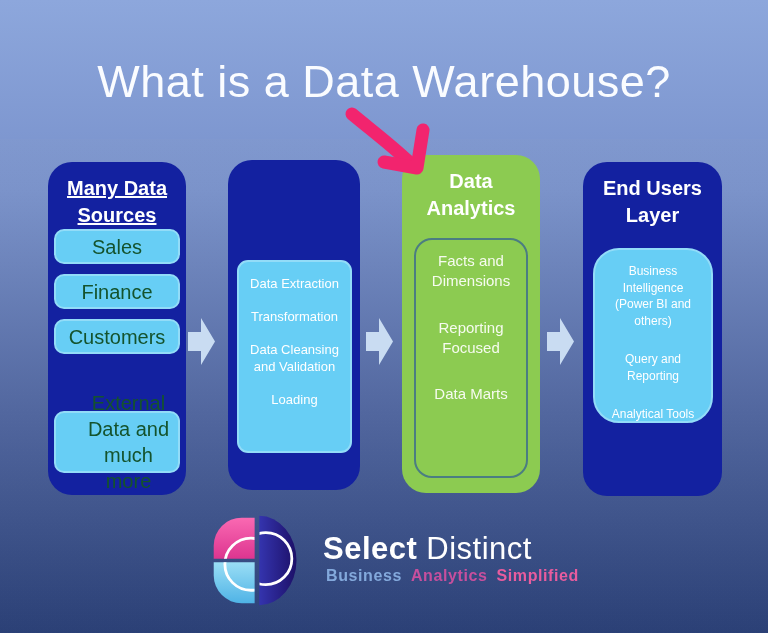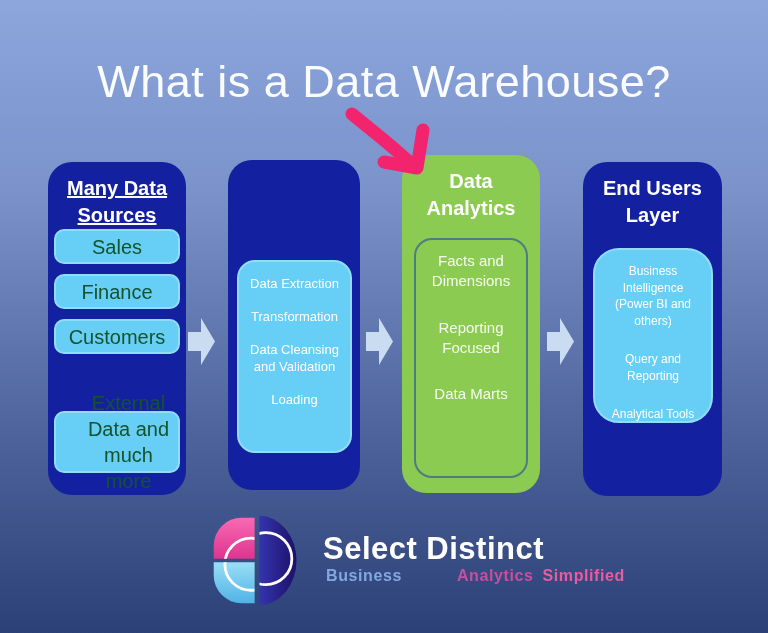--- a/index.html
+++ b/index.html
@@ -22,21 +22,21 @@
   }
   .src-item{
     position:absolute;left:6px;right:6px;
     background:#67cef5;border:2px solid #92dcf8;border-radius:10px;
     display:flex;align-items:center;justify-content:center;
     font-size:20px;text-align:center;line-height:1.3;color:#14532d;
   }
   .narrow90{max-width:92px;display:inline-block;}
   .etl-box{
     position:absolute;left:9px;right:8px;top:100px;height:193px;
-    background:#67cef5;border:2px solid #92dcf8;border-radius:18px;
+    background:#67cef5;border:2px solid #92dcf8;border-radius:11px;
     font-size:13px;text-align:center;padding-top:14px;box-sizing:border-box;
   }
   .etl-box p{margin:0 auto 16px;max-width:104px;line-height:1.3;}
   .dw-inner{
     position:absolute;left:12px;right:12px;top:83px;height:240px;
     border:2px solid #4b7d82;border-radius:18px;box-sizing:border-box;
     font-size:15px;text-align:center;padding-top:11px;color:#f6fbef;
   }
   .dw-inner p{margin:0 auto 26px;max-width:100px;line-height:1.35;}
   .eu-inner{
@@ -46,28 +46,28 @@
   }
   .eu-inner p{margin:0 auto 22px;max-width:100px;line-height:1.38;}
   .flow-arrow{position:absolute;width:28px;height:53px;}
   .annotation-arrow{position:absolute;left:338px;top:98px;width:100px;height:88px;}
   .brand-logo{position:absolute;left:210px;top:514px;width:93px;height:93px;}
   .brand-text{
     position:absolute;left:323px;top:531px;font-size:31px;letter-spacing:.5px;
     color:#ffffff;white-space:nowrap;
   }
   .brand-text .b1{font-weight:700;}
-  .brand-text .b2{font-weight:700;margin-left:9px;}
+  .brand-text .b2{font-weight:400;margin-left:9px;}
   .brand-tagline{
     position:absolute;left:326px;top:567px;font-size:16px;font-weight:700;
     letter-spacing:.6px;white-space:nowrap;
   }
   .brand-tagline span{margin-right:9px;}
   .tag-business{color:#83a9dc;}
-  .tag-analytics{color:#c74f9d;margin-left:46px;}
+  .tag-analytics{color:#c74f9d;}
   .tag-simplified{color:#e95c9e;}
 </style>
 </head>
 <body>
 
 <div class="canvas">
 
   <h1 class="main-title">What is a Data Warehouse?</h1>
 
   <section class="col col-dark" style="left:48px;top:162px;width:138px;height:333px;text-decoration:underline;">

